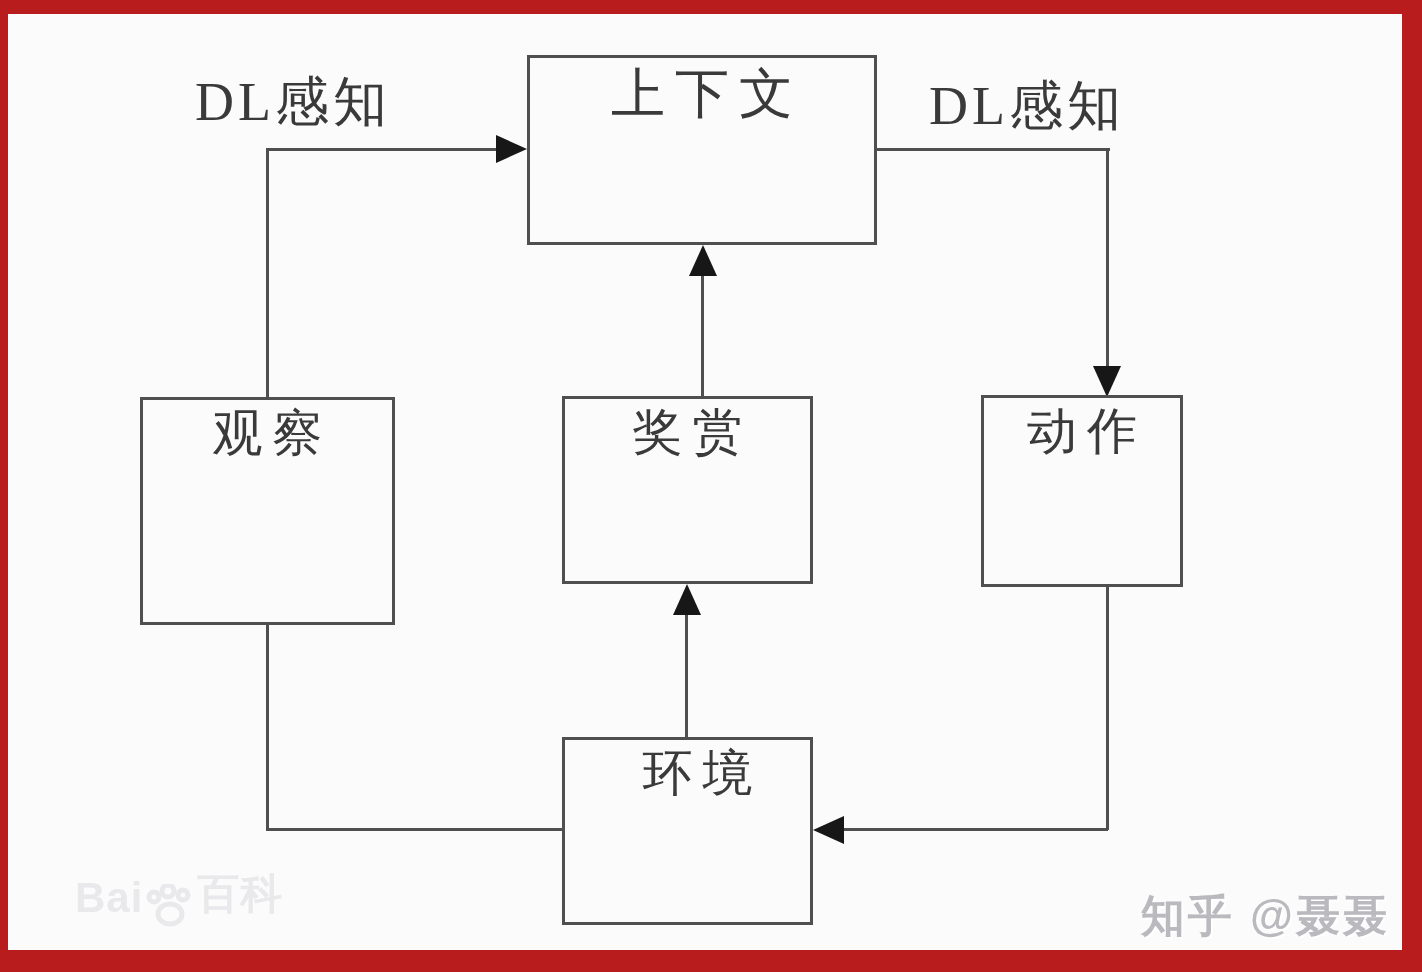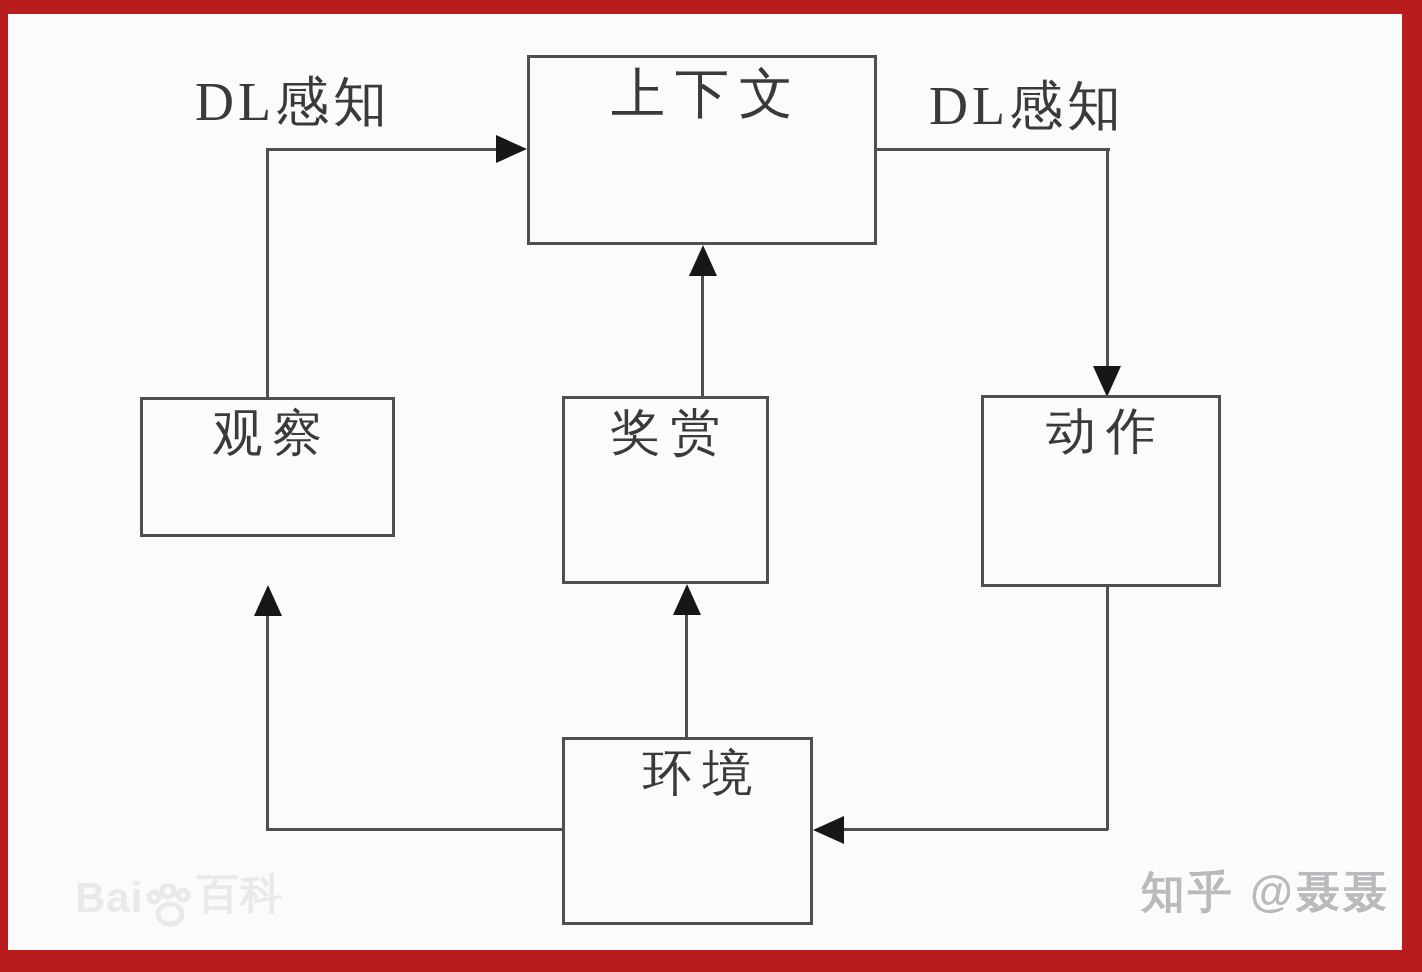--- a/index.html
+++ b/index.html
@@ -31,23 +31,23 @@
     display: flex;
     align-items: flex-start;
     justify-content: center;
     font-size: 50px;
     letter-spacing: 10px;
     color: #3a3a3a;
     text-indent: 10px; 
     box-sizing: border-box;
   }
   .node-context     { left: 519px; top: 41px;  width: 350px; height: 190px; font-size: 54px; }
-  .node-observation { left: 132px; top: 383px; width: 255px; height: 140px; }
-  .node-reward      { left: 554px; top: 382px; width: 207px; height: 188px; }
-  .node-action      { left: 973px; top: 381px; width: 240px; height: 192px; }
+  .node-observation { left: 132px; top: 383px; width: 255px; height: 228px; }
+  .node-reward      { left: 554px; top: 382px; width: 251px; height: 188px; }
+  .node-action      { left: 973px; top: 381px; width: 202px; height: 192px; }
   .node-environment { left: 554px; top: 723px; width: 251px; height: 188px; padding-left: 20px; }
 
   
   .edge-label {
     position: absolute;
     font-size: 54px;
     letter-spacing: 4px;
     color: #3a3a3a;
     white-space: nowrap;
   }
@@ -117,21 +117,21 @@
     font-size: 42px;
     letter-spacing: 1px;
     user-select: none;
   }
   .wm-baidu .paw {
     margin: 0 2px;
     transform: translateY(6px);
   }
   .wm-zhihu {
     position: absolute;
-    right: 12px; bottom: 28px;
+    right: 12px; bottom: 4px;
     color: #b9b9be;
     font-family: "Liberation Sans", "DejaVu Sans", sans-serif;
     font-weight: bold;
     font-size: 44px;
     letter-spacing: 3px;
     text-shadow: 2px 2px 0 rgba(255,255,255,0.95);
     white-space: nowrap;
     user-select: none;
   }
 </style>

